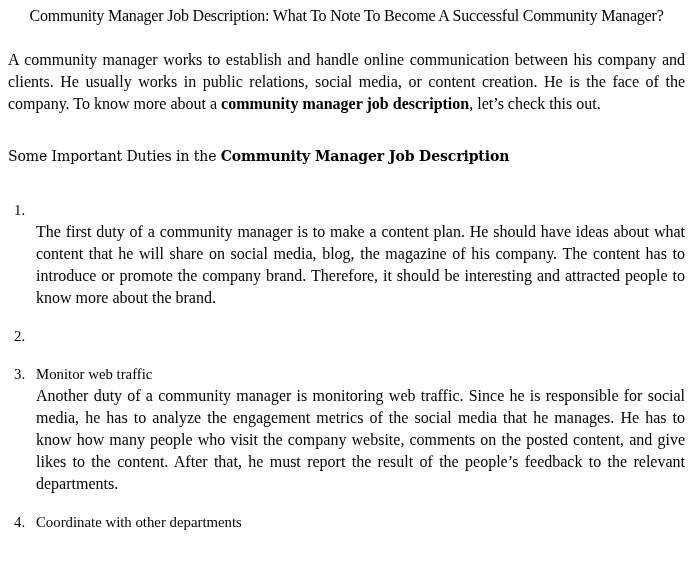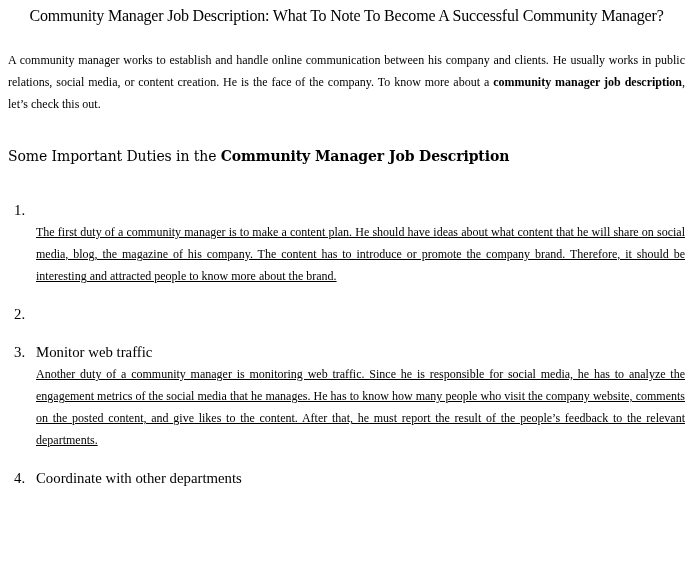--- a/index.html
+++ b/index.html
@@ -20,21 +20,21 @@
   .title {
     font-size: 16px;
     line-height: 24px;
     font-weight: 400;
     text-align: center;
     margin: 0;
     padding: 0 14px;
     letter-spacing: -0.2px;
   }
   .body-text {
-    font-size: 12px;
+    font-size: 16px;
     line-height: 22px;
     text-align: justify;
     margin: 0;
   }
   .intro {
     margin-top: 21px;
   }
   .section-heading {
     font-family: "DejaVu Serif", serif;
     font-size: 14px;
@@ -60,21 +60,20 @@
     display: flex;
     font-size: 14.8px;
     line-height: 22px;
   }
   .duty-num {
     flex: none;
     width: 22px;
   }
   .duty-body {
     margin: 0 0 0 22px;
-    text-decoration: underline;
   }
   b {
     font-weight: 700;
   }
 </style>
 </head>
 <body>
 
 <div class="page">
 

